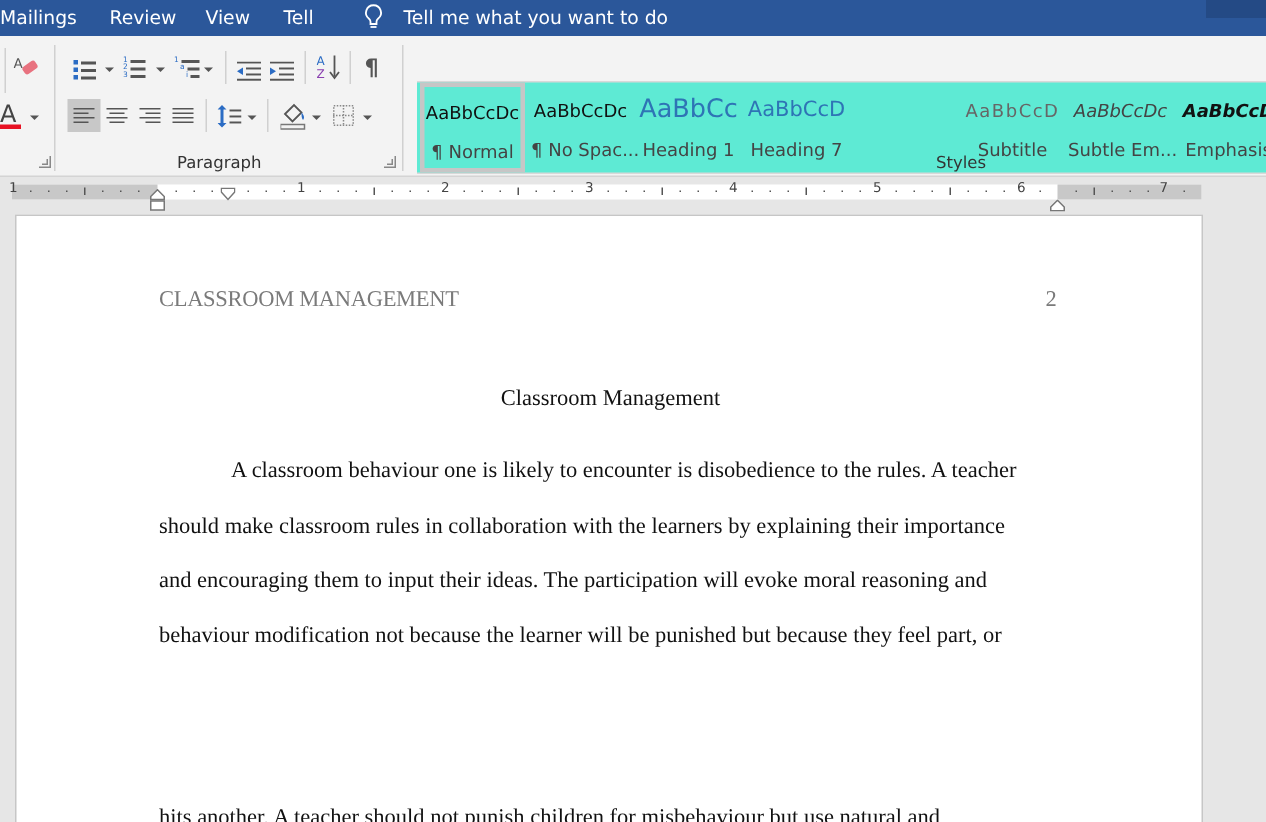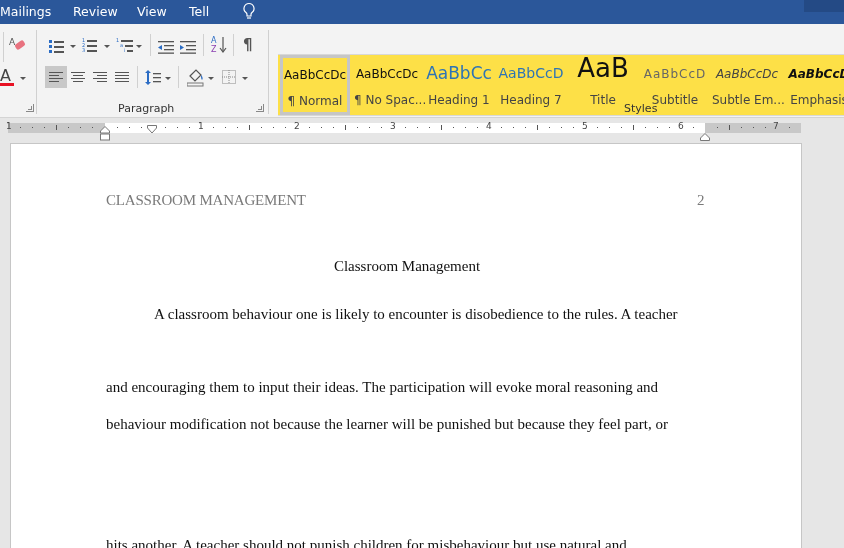--- a/index.html
+++ b/index.html
@@ -22,21 +22,21 @@
 
   .list-icon .row { position: absolute; left: 5px; height: 1.5px; width: 10px; background: #555; }
   .list-icon .bul { position: absolute; left: 0; width: 3px; height: 3px; background: #2b6cc4; }
   .num-dig { position: absolute; left: 0; font-size: 5px; color: #2b6cc4; line-height: 5px; font-family: "DejaVu Sans", sans-serif; }
 
   .align-line { position: absolute; height: 1.2px; background: #555; }
 
   .selected-bg { position: absolute; left: 45px; top: 42px; width: 22px; height: 22px; background: #c8c8c8; }
 
   
-  .gallery { position: absolute; left: 278px; top: 30px; width: 566px; height: 62px; background: #fde047; border-top: 1px solid #d8d8d8; border-bottom: 1px solid #d8d8d8; }
+  .gallery { position: absolute; left: 278px; top: 30px; width: 566px; height: 62px; background: #5eead4; border-top: 1px solid #d8d8d8; border-bottom: 1px solid #d8d8d8; }
   .style-item { position: absolute; top: 0; height: 60px; text-align: center; }
   .style-item .prev { position: absolute; left: 0; right: 0; top: 12px; white-space: nowrap; overflow: hidden; }
   .style-item .nm { position: absolute; left: 0; right: 0; top: 38px; font-size: 12px; color: #444; white-space: nowrap; }
   .style-item.active { border: 3px solid #c6c6c6; }
 
   
   .ruler-area { position: absolute; left: 0; top: 118px; width: 844px; height: 24px; background: #e6e6e6; }
   .ruler { position: absolute; left: 8px; top: 5px; width: 793px; height: 10px; background: #fff; }
   .ruler .shade-l { position: absolute; left: 0; top: 0; width: 97px; height: 10px; background: #c8c8c8; }
   .ruler .shade-r { position: absolute; left: 697px; top: 0; width: 96px; height: 10px; background: #c8c8c8; }
@@ -59,20 +59,21 @@
   <span class="tab" style="left:0px">Mailings</span>
   <span class="tab" style="left:73px">Review</span>
   <span class="tab" style="left:137px">View</span>
   <span class="tab" style="left:189px">Tell</span>
   <span class="tab" style="left:242px; top:2px">
     <svg width="14" height="18" viewBox="0 0 14 18">
         <path d="M7 1.5a5 5 0 0 0-3 9c.6.5 1 1.2 1 2v1.5h4V12.5c0-.8.4-1.5 1-2a5 5 0 0 0-3-9z" fill="none" stroke="#fff" stroke-width="1.2"></path>
         <line x1="5" y1="16" x2="9" y2="16" stroke="#fff" stroke-width="1.2"></line>
       </svg>
   </span>
+  <span class="tab" style="left:269px">Tell me what you want to do</span>
   <div class="corner"></div>
 </div>
 
 <div class="ribbon">
 
   <div class="group-sep" style="left:3px; height:30px; top:8px"></div>
   <span class="icon" style="left:9px; top:12px">
     <svg width="18" height="16" viewBox="0 0 18 16">
         <text x="0" y="9" font-size="9" fill="#555" font-family="DejaVu Sans">A</text>
         <rect x="6" y="6" width="10" height="6" rx="2" transform="rotate(-35 11 9)" fill="#e8727f"></rect>
@@ -221,24 +222,20 @@
       <span class="prev" style="font-size:12px; color:#111">AaBbCcDc</span>
       <span class="nm">¶ No Spac...</span>
     </div>
     <div class="style-item" style="left:148px; width:66px">
       <span class="prev" style="font-size:17px; color:#2e74b5; top:8px">AaBbCc</span>
       <span class="nm">Heading 1</span>
     </div>
     <div class="style-item" style="left:220px; width:66px">
       <span class="prev" style="font-size:14px; color:#2e74b5; top:10px">AaBbCcD</span>
       <span class="nm">Heading 7</span>
-    </div>
-    <div class="style-item" style="left:292px; width:66px">
-      <span class="prev" style="font-size:26px; color:#111; top:-2px">AaB</span>
-      <span class="nm">Title</span>
     </div>
     <div class="style-item" style="left:364px; width:66px">
       <span class="prev" style="font-size:12px; color:#666; letter-spacing:1px">AaBbCcD</span>
       <span class="nm">Subtitle</span>
     </div>
     <div class="style-item" style="left:434px; width:70px">
       <span class="prev" style="font-size:12px; color:#444; font-style:italic">AaBbCcDc</span>
       <span class="nm">Subtle Em...</span>
     </div>
     <div class="style-item" style="left:508px; width:66px">
@@ -336,16 +333,17 @@
         <path d="M5 0.5 L9.5 5 V7.5 H0.5 V5 Z" fill="#fff" stroke="#777"></path>
       </svg>
   </span>
 </div>
 
 <div class="page doc">
   <span class="header-left">CLASSROOM MANAGEMENT</span>
   <span class="header-right">2</span>
   <div class="doc-title">Classroom Management</div>
   <span class="line" style="left:143px; top:162px">A classroom behaviour one is likely to encounter is disobedience to the rules. A teacher</span>
+  <span class="line" style="top:199px">should make classroom rules in collaboration with the learners by explaining their importance</span>
   <span class="line" style="top:235px">and encouraging them to input their ideas. The participation will evoke moral reasoning and</span>
   <span class="line" style="top:272px">behaviour modification not because the learner will be punished but because they feel part, or</span>
   <span class="line" style="top:393px">hits another. A teacher should not punish children for misbehaviour but use natural and</span>
 </div>
 
 </body></html>

